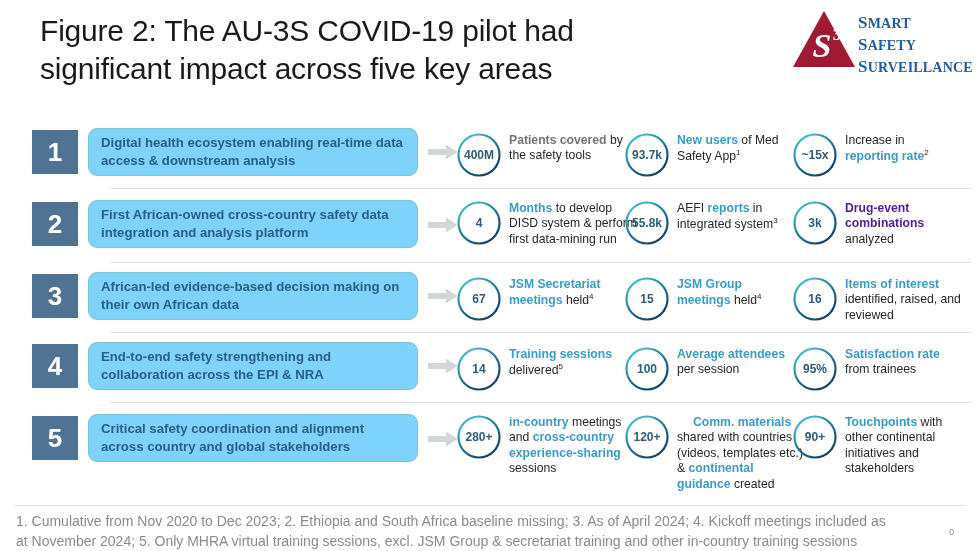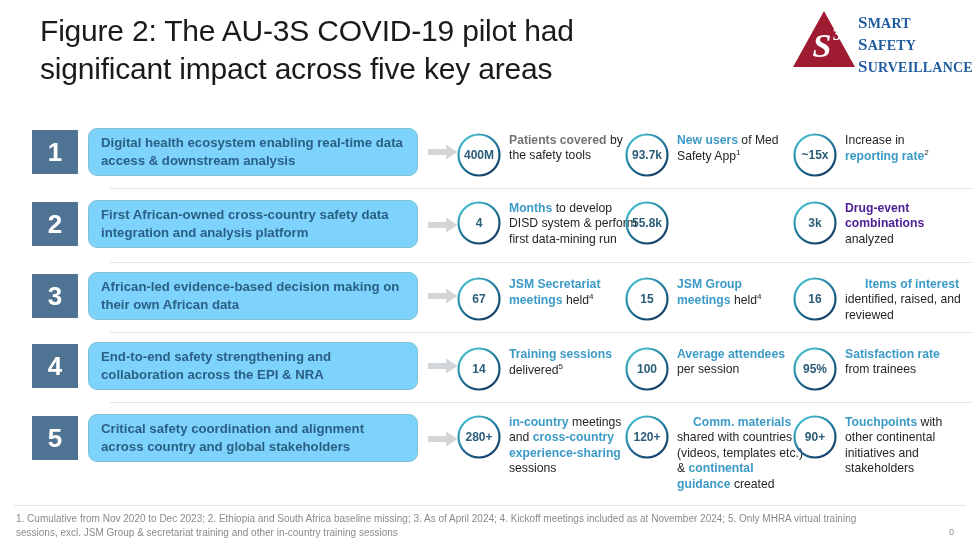--- a/index.html
+++ b/index.html
@@ -92,21 +92,21 @@
   .stat-text b { color: #3c9ac7; font-weight: 700; }
   .stat-text sup { font-size: 8px; vertical-align: super; }
 
   
   .footline {
     position: absolute; left: 14px; right: 14px; top: 505px;
     height: 1px; background: #e2e5e8;
   }
   .footnote {
     position: absolute; left: 16px; top: 512px; width: 880px;
-    font-size: 10px; line-height: 1.42; color: #8a8a8a;
+    font-size: 14px; line-height: 1.42; color: #8a8a8a;
   }
   .pagenum {
     position: absolute; right: 26px; top: 527px;
     font-size: 8.5px; color: #8a8a8a;
   }
 </style>
 </head>
 <body>
 
 <div class="slide">
@@ -229,20 +229,21 @@
                 <linearGradient id="g1_1" x1="0.15" y1="0" x2="0.85" y2="1">
                   <stop offset="0%" stop-color="#45c4d4"></stop>
                   <stop offset="55%" stop-color="#1f6e94"></stop>
                   <stop offset="100%" stop-color="#11355e"></stop>
                 </linearGradient>
               </defs>
               <circle cx="23" cy="23" r="20.5" fill="none" stroke="url(#g1_1)" stroke-width="2.2"></circle>
             </svg>
             <div class="val sm">55.8k</div>
           </div>
+          <div class="stat-text"><span>AEFI </span><b style="color: rgb(60, 154, 199);">reports</b><span> in integrated system</span><sup>3</sup></div>
         </div>
         <div class="stat s3">
           <div class="circ">
             <svg viewBox="0 0 46 46" width="46" height="46">
               <defs>
                 <linearGradient id="g1_2" x1="0.15" y1="0" x2="0.85" y2="1">
                   <stop offset="0%" stop-color="#45c4d4"></stop>
                   <stop offset="55%" stop-color="#1f6e94"></stop>
                   <stop offset="100%" stop-color="#11355e"></stop>
                 </linearGradient>
@@ -302,21 +303,21 @@
                 <linearGradient id="g2_2" x1="0.15" y1="0" x2="0.85" y2="1">
                   <stop offset="0%" stop-color="#45c4d4"></stop>
                   <stop offset="55%" stop-color="#1f6e94"></stop>
                   <stop offset="100%" stop-color="#11355e"></stop>
                 </linearGradient>
               </defs>
               <circle cx="23" cy="23" r="20.5" fill="none" stroke="url(#g2_2)" stroke-width="2.2"></circle>
             </svg>
             <div class="val">16</div>
           </div>
-          <div class="stat-text"><b style="color: rgb(60, 154, 199); margin-left: 20px;">Items of interest</b><span> identified, raised, and reviewed</span></div>
+          <div class="stat-text"><b style="color: rgb(60, 154, 199);">Items of interest</b><span> identified, raised, and reviewed</span></div>
         </div>
       </div>
       <div class="row">
         <div class="sep" style="background: rgb(226, 229, 232);"></div>
         <div class="num-box" style="background: rgb(79, 115, 146);">4</div>
         <div class="stmt" style="border-color: rgb(127, 195, 207);">
           <span style="color: rgb(42, 95, 134);">End-to-end safety strengthening and collaboration across the EPI &amp; NRA</span>
         </div>
         <div class="arrow"><svg viewBox="0 0 30 16" width="30" height="16">
             <path d="M0 5 H18 V0.5 L29.5 8 L18 15.5 V11 H0 Z" fill="#d3d6d8"></path>

